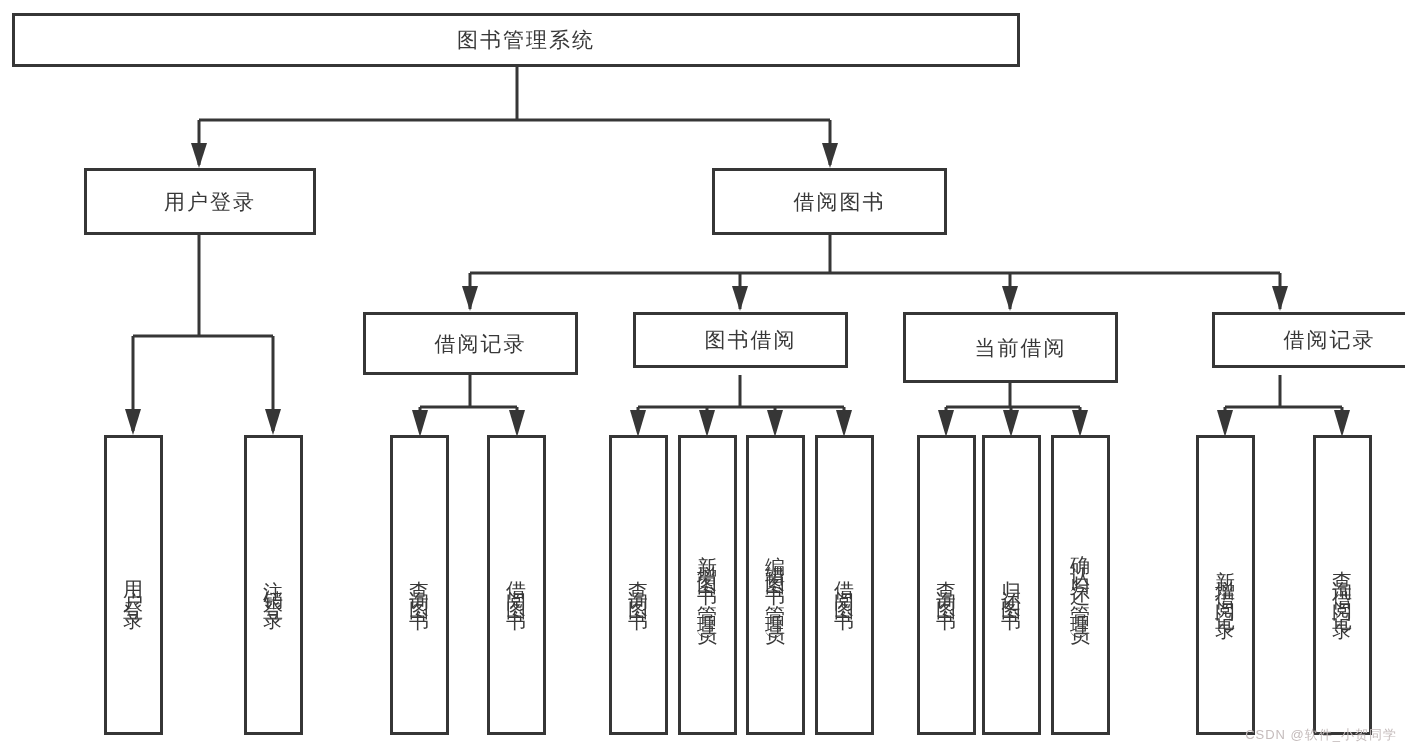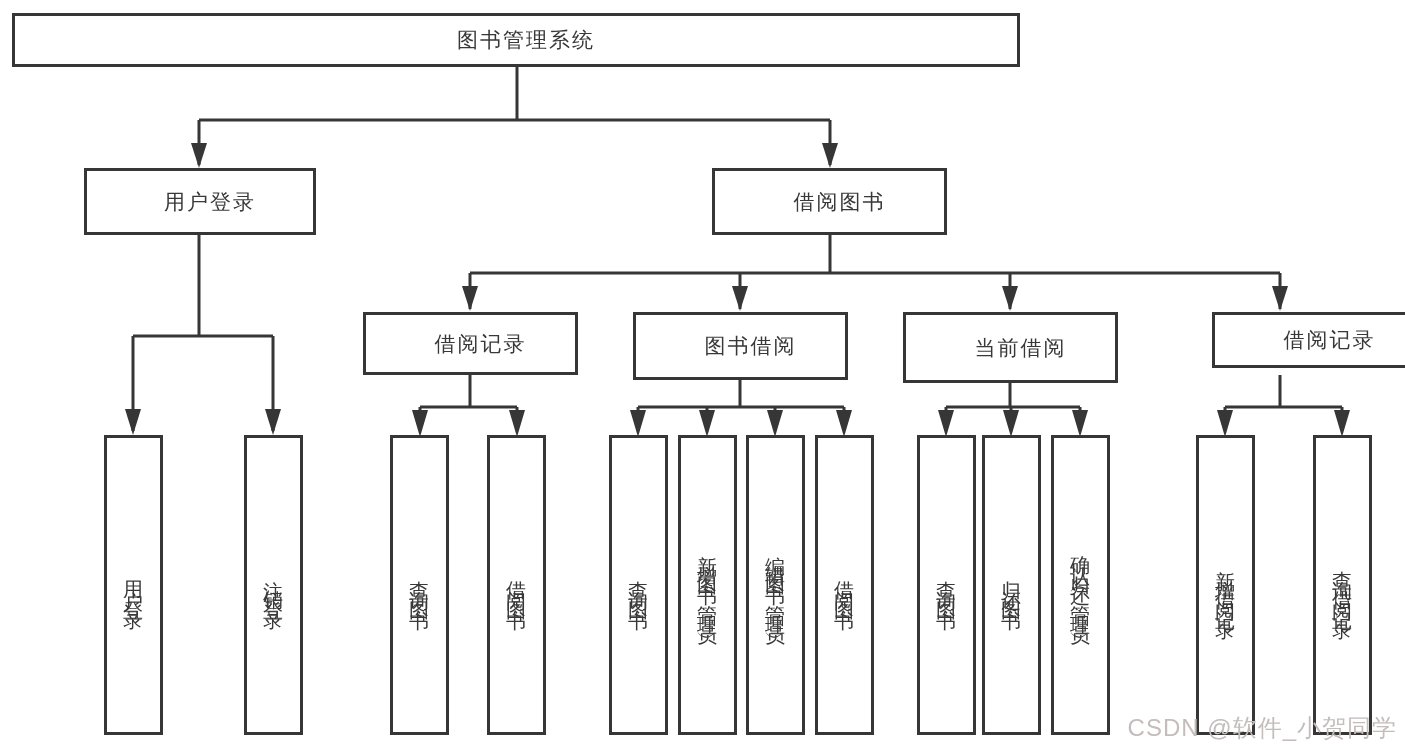--- a/index.html
+++ b/index.html
@@ -37,21 +37,21 @@
     writing-mode:vertical-rl;
     text-orientation:mixed;
     font-size:20px;
     line-height:1;
     letter-spacing:10px;
   }
   .watermark{
     position:absolute;
     right:8px;
     bottom:3px;
-    font-size:24px;
+    font-size:13px;
     letter-spacing:1px;
     color:var(--watermark);
     white-space:nowrap;
   }
 </style>
 </head>
 <body>
 
 <div class="stage">
 
@@ -93,21 +93,21 @@
       <path d="M1342,437 L1334,410 L1350,410 Z"></path>
     </g>
   </svg>
 
   <div class="node hbox" style="left:12px;top:13px;width:1008px;height:54px">图书管理系统</div>
 
   <div class="node hbox" style="left:84px;top:168px;width:232px;height:67px">用户登录</div>
   <div class="node hbox" style="left:712px;top:168px;width:235px;height:67px">借阅图书</div>
 
   <div class="node hbox" style="left:363px;top:312px;width:215px;height:63px">借阅记录</div>
-  <div class="node hbox" style="left:633px;top:312px;width:215px;height:68px">图书借阅</div>
+  <div class="node hbox" style="left:633px;top:312px;width:215px;height:56px">图书借阅</div>
   <div class="node hbox" style="left:903px;top:312px;width:215px;height:71px">当前借阅</div>
   <div class="node hbox" style="left:1212px;top:312px;width:215px;height:56px">借阅记录</div>
 
   <div class="node vbox" style="left:104px;top:435px;width:59px;height:300px">用户登录</div>
   <div class="node vbox" style="left:244px;top:435px;width:59px;height:300px">注销登录</div>
 
   <div class="node vbox" style="left:390px;top:435px;width:59px;height:300px">查询图书</div>
   <div class="node vbox" style="left:487px;top:435px;width:59px;height:300px">借阅图书</div>
 
   <div class="node vbox" style="left:609px;top:435px;width:59px;height:300px">查询图书</div>

